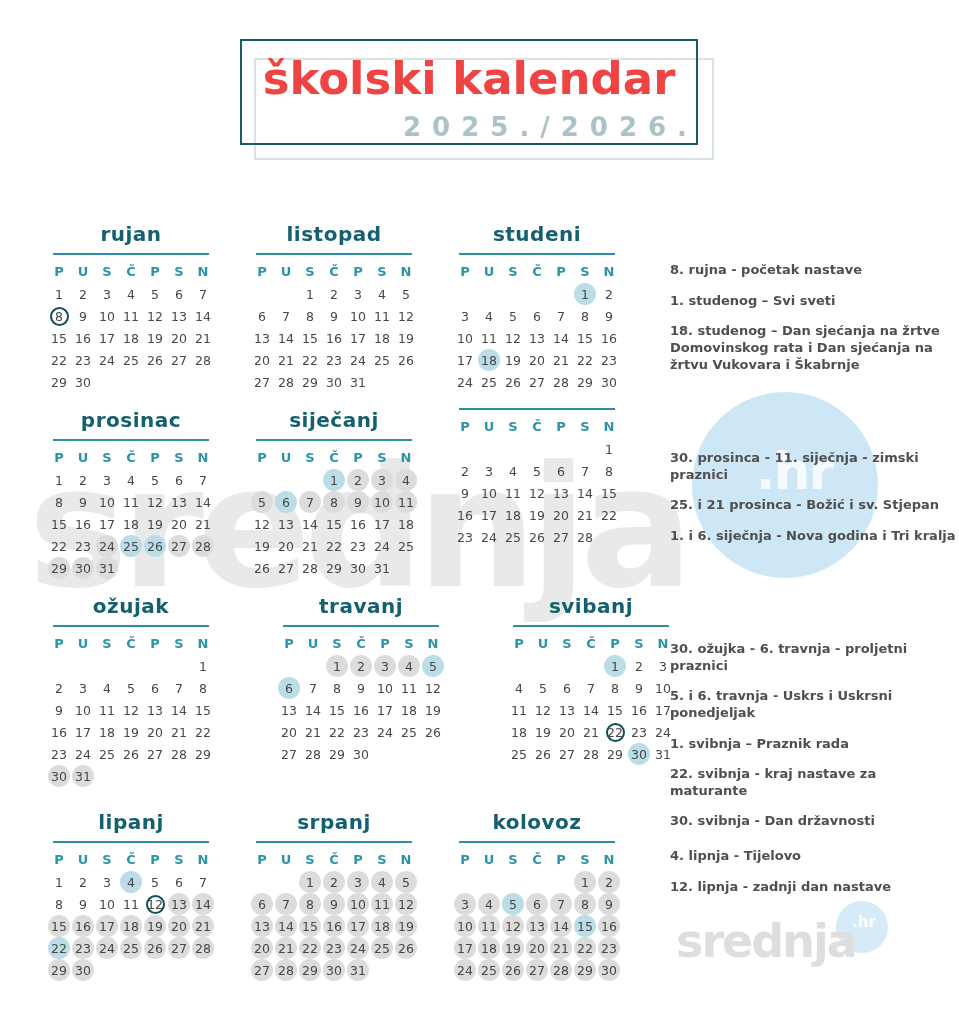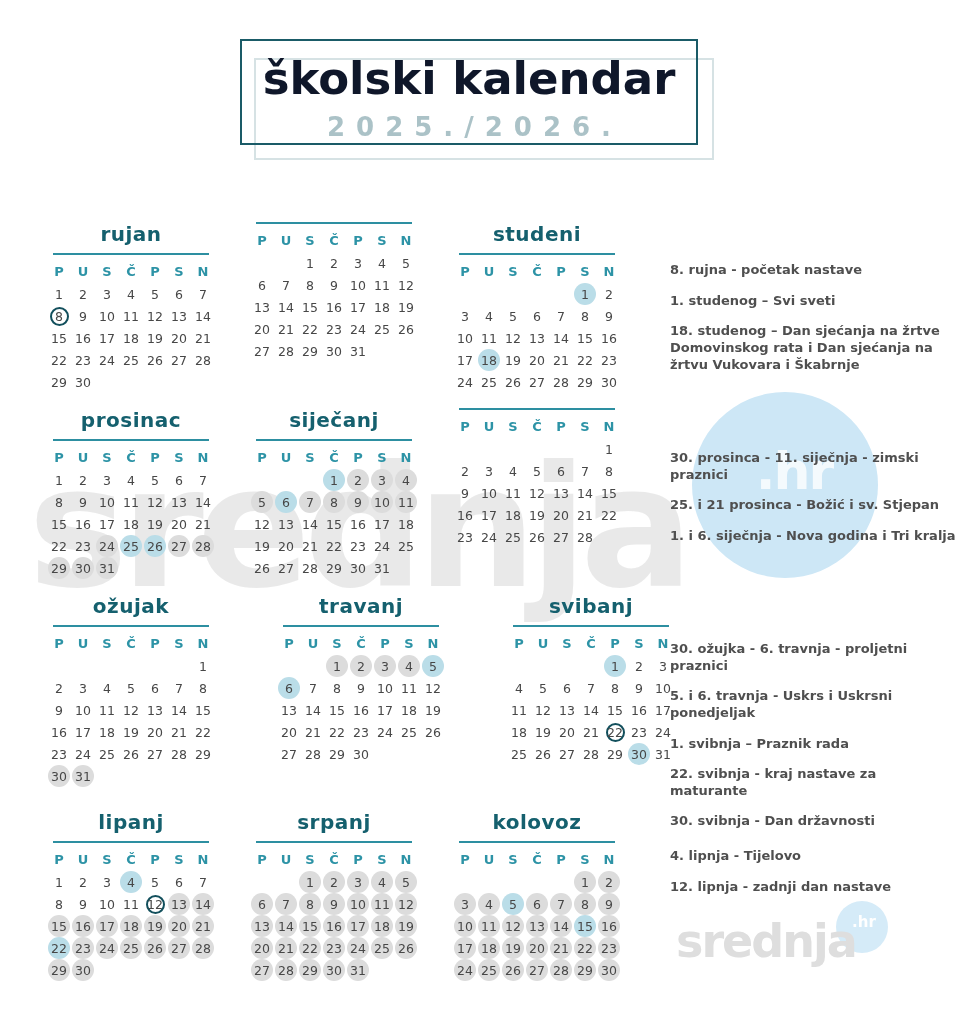--- a/index.html
+++ b/index.html
@@ -33,25 +33,25 @@
     position: absolute; left: 240px; top: 39px; width: 458px; height: 106px;
     border: 2.5px solid #1a5b67; background: transparent;
   }
   .title-border-light {
     position: absolute; left: 254px; top: 58px; width: 460px; height: 102px;
     border: 2px solid #d6e2e4; background: transparent;
   }
   .title-main {
     position: absolute; left: 240px; top: 52px; width: 458px;
     text-align: center; font-size: 45px; font-weight: 800;
-    color: #0f172a; letter-spacing: 0px;
+    color: #ef4444; letter-spacing: 0px;
   }
   .title-year {
     position: absolute; left: 240px; top: 112px; width: 458px;
-    text-align: center; font-size: 26px; font-weight: 700;
+    text-align: right; font-size: 26px; font-weight: 700;
     color: #abc2c7; letter-spacing: 11px; text-indent: 11px;
   }
   
   .month-row { position: absolute; left: 38px; display: flex; gap: 17px; z-index: 2; }
   .row-0 { top: 222px; justify-content: space-between; } .row-1 { top: 408px; } .row-2 { top: 594px; gap: 44px; } .row-3 { top: 810px; align-items: center; }
   .month { width: 186px; }
   .month-name {
     text-align: center; font-size: 20px; font-weight: 800;
     color: #15606e; letter-spacing: 0.5px; margin-bottom: 7px;
   }
@@ -154,20 +154,21 @@
         <div class="dc">24</div>
         <div class="dc">25</div>
         <div class="dc">26</div>
         <div class="dc">27</div>
         <div class="dc">28</div>
         <div class="dc">29</div>
         <div class="dc">30</div>
       </div>
     </div>
     <div class="month">
+      <div class="month-name">listopad</div>
       <div class="month-line"></div>
       <div class="day-grid">
         <div class="dh">P</div>
         <div class="dh">U</div>
         <div class="dh">S</div>
         <div class="dh">Č</div>
         <div class="dh">P</div>
         <div class="dh">S</div>
         <div class="dh">N</div>
         <div class="dc"></div>

